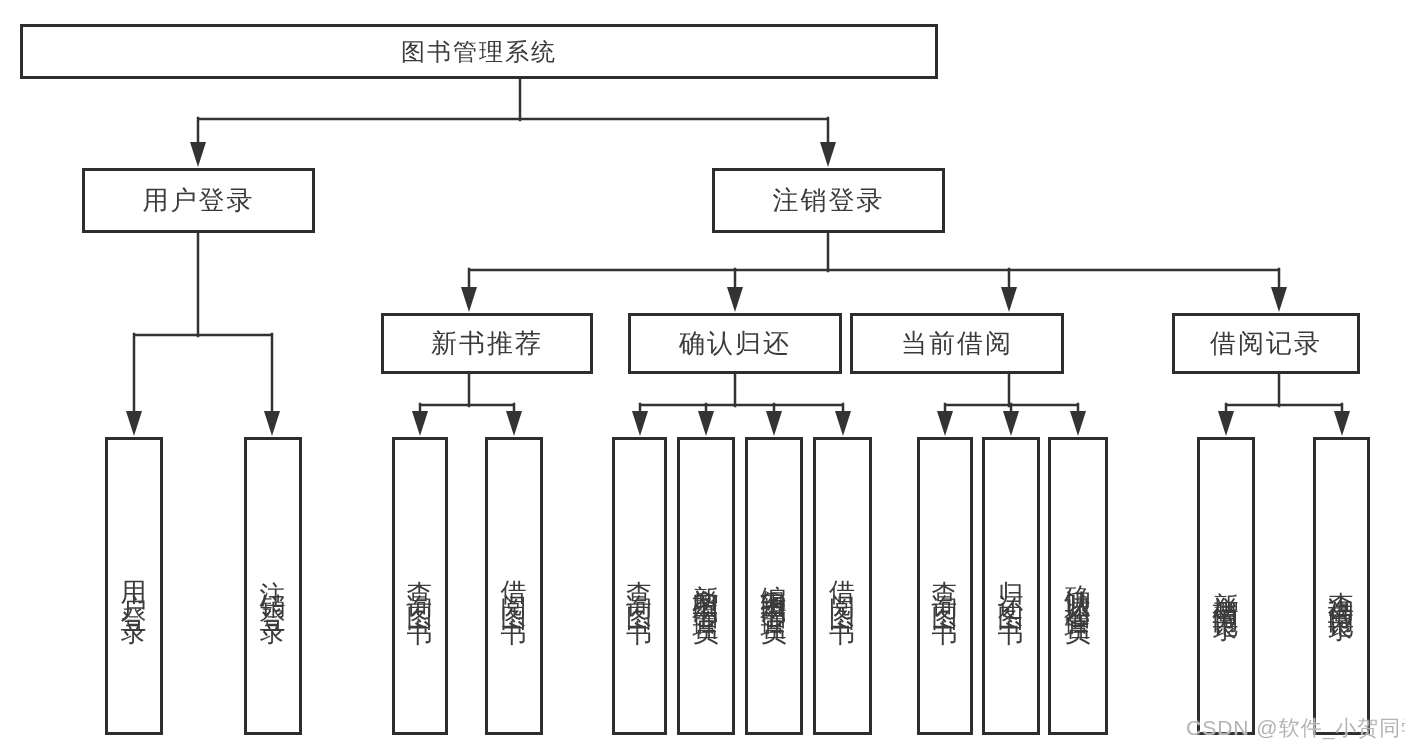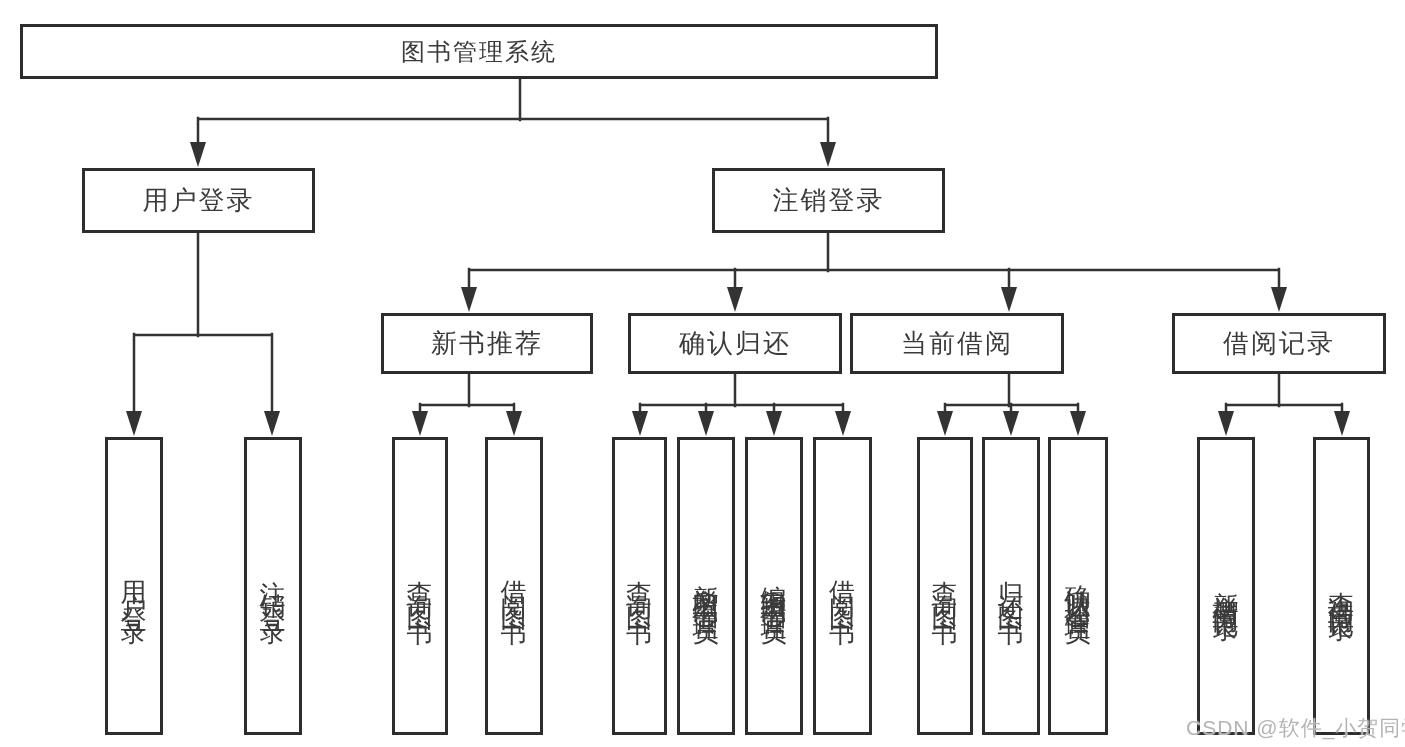--- a/index.html
+++ b/index.html
@@ -114,21 +114,21 @@
 
   <div class="node lvl23" style="left:381px;top:313px;width:212px;height:61px">
     <span class="hlabel">新书推荐</span>
   </div>
   <div class="node lvl23" style="left:628px;top:313px;width:214px;height:61px">
     <span class="hlabel">确认归还</span>
   </div>
   <div class="node lvl23" style="left:850px;top:313px;width:214px;height:61px">
     <span class="hlabel">当前借阅</span>
   </div>
-  <div class="node lvl23" style="left:1172px;top:313px;width:214px;height:61px">
+  <div class="node lvl23" style="left:1172px;top:313px;width:188px;height:61px">
     <span class="hlabel">借阅记录</span>
   </div>
 
   <div class="node leaf" style="left:105px;width:58px">
     <span class="vtext ls-wide">用户登录</span>
   </div>
   <div class="node leaf" style="left:244px;width:58px">
     <span class="vtext ls-wide">注销登录</span>
   </div>
 

